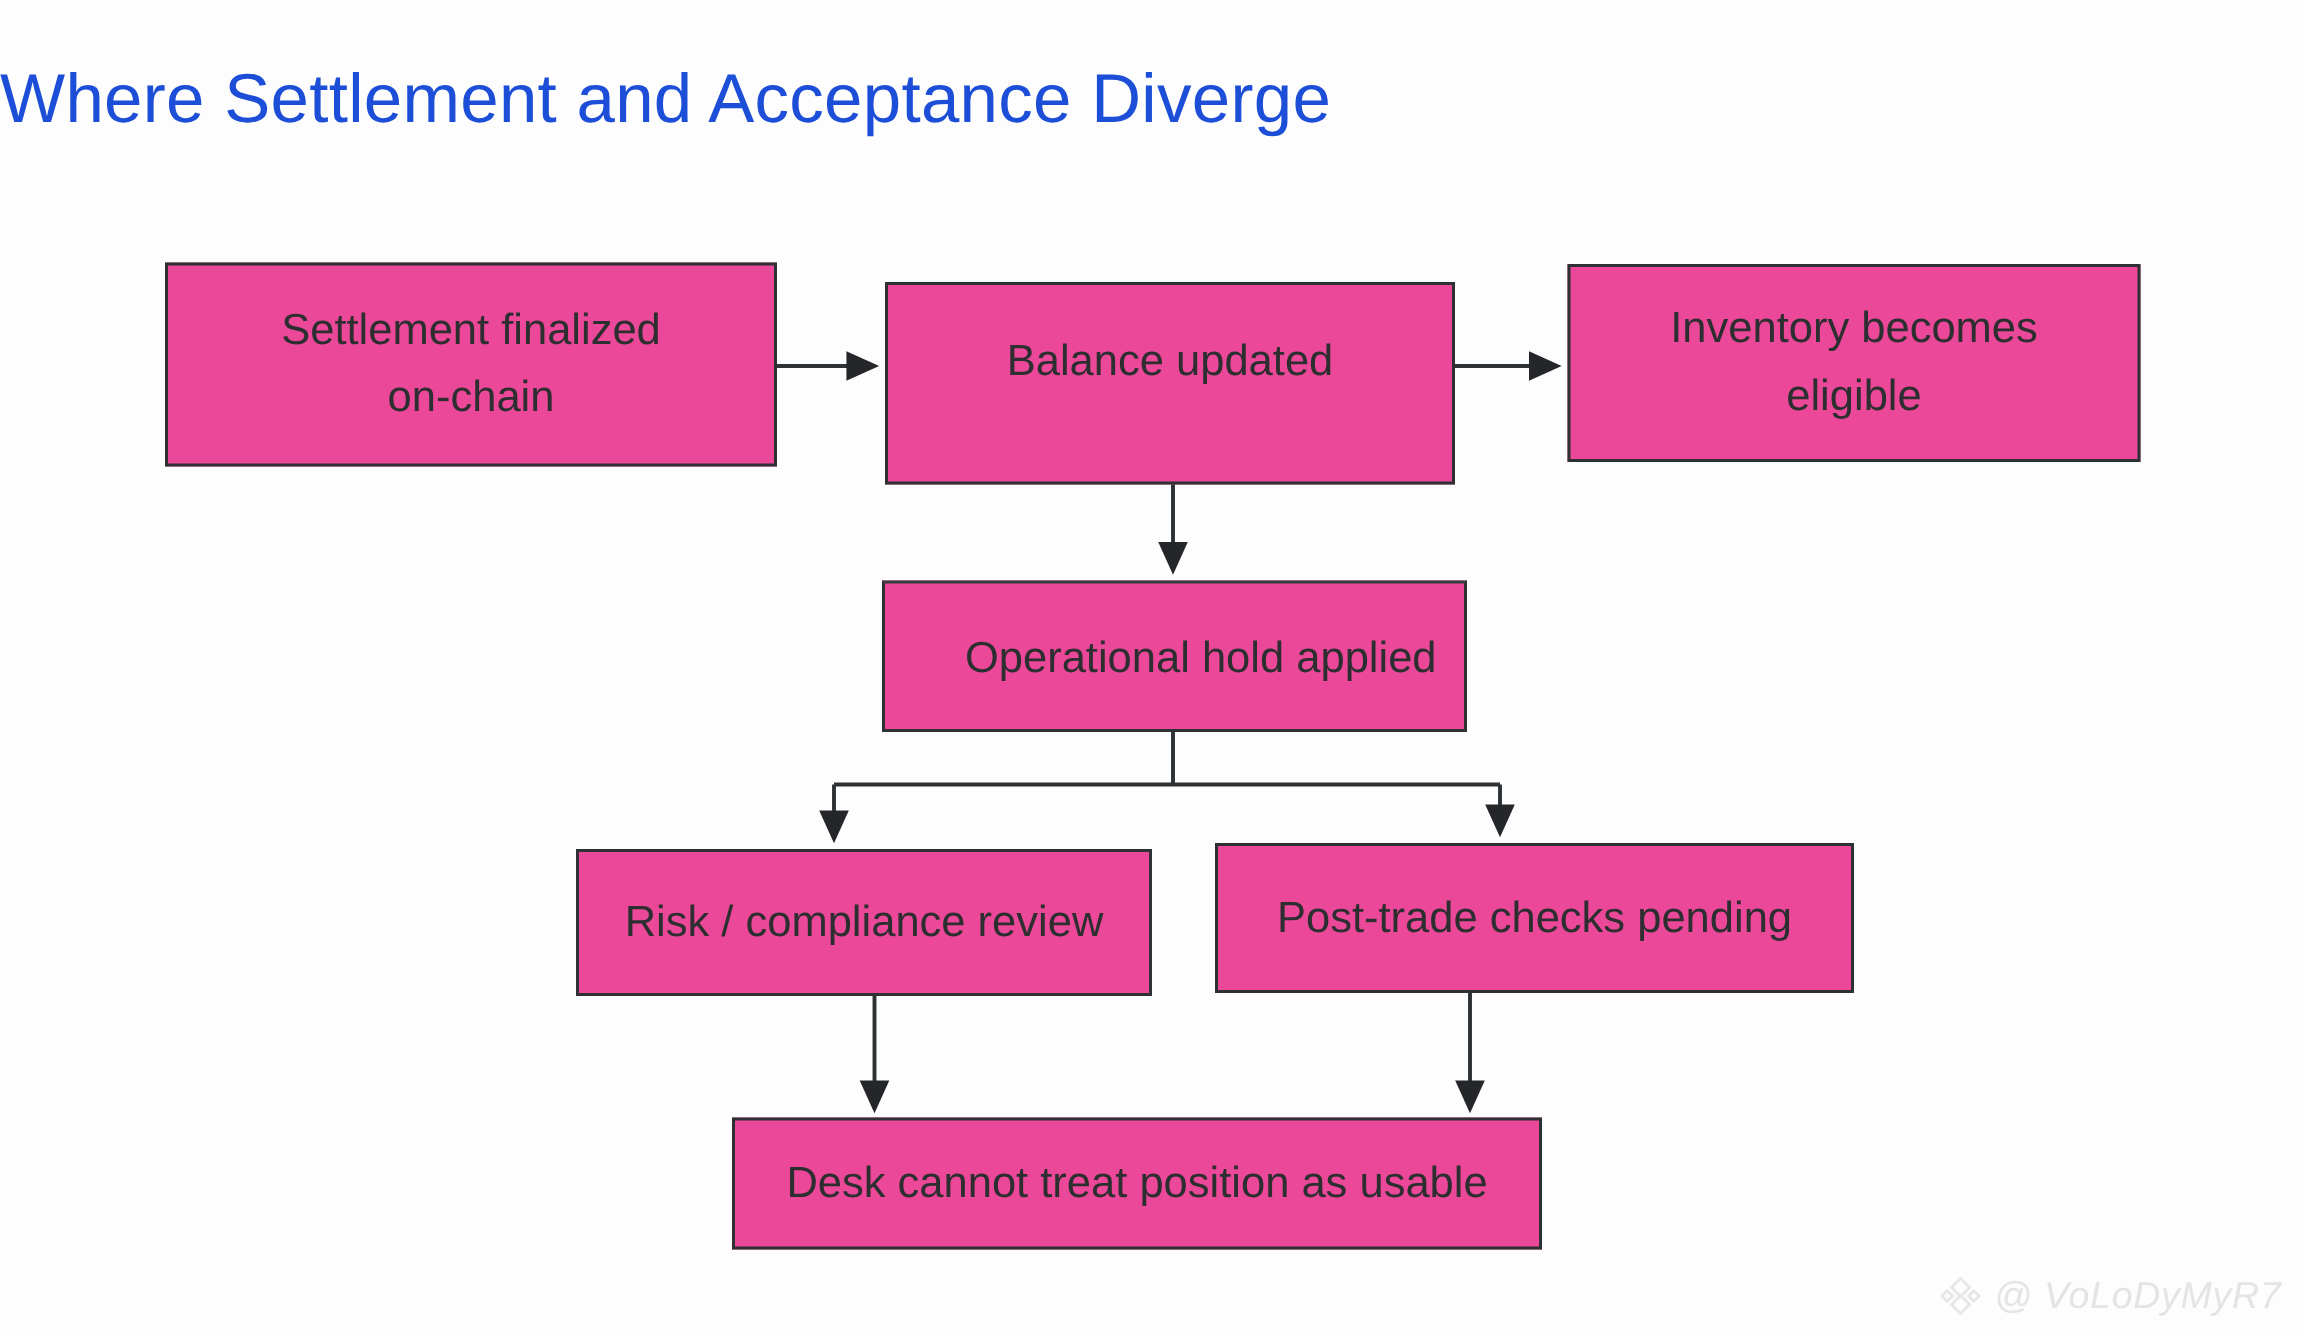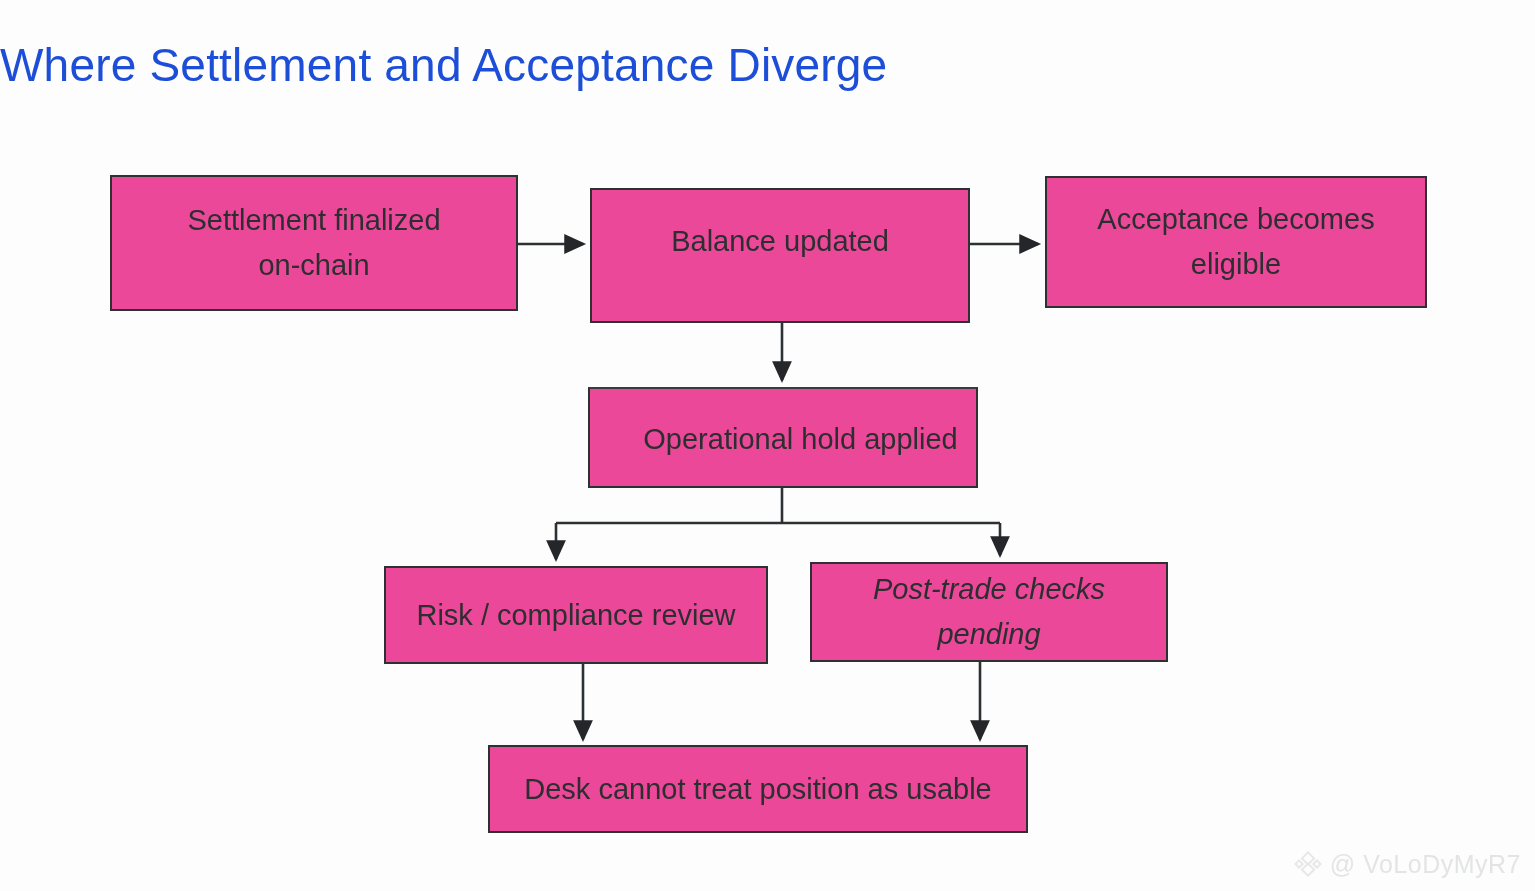--- a/index.html
+++ b/index.html
@@ -59,21 +59,21 @@
   .node-label {
     display: block;
     white-space: pre-line;
   }
   
   #node-settlement   { left: 110px;  top: 175px; width: 408px; height: 136px; }
   #node-balance      { left: 590px;  top: 173px; width: 380px; height: 135px; margin-top: 15px; }
   #node-inventory    { left: 1045px; top: 176px; width: 382px; height: 132px; }
   #node-hold         { left: 588px;  top: 387px; width: 390px; height: 101px; padding-left: 45px; }
   #node-risk         { left: 384px;  top: 566px; width: 384px; height: 98px; }
-  #node-posttrade    { left: 810px;  top: 562px; width: 358px; height: 100px; font-style: italic; }
+  #node-posttrade    { left: 810px;  top: 562px; width: 426px; height: 100px; }
   #node-desk         { left: 488px;  top: 745px; width: 540px; height: 88px; }
 
   #node-balance .node-label { transform: translateY(-14px); }
   #node-hold .node-label { transform: translateY(2px); }
   #node-risk .node-label { transform: translateY(0px); text-align: right; }
   #node-posttrade .node-label { transform: translateY(0px); }
   #node-desk .node-label { transform: translateY(0px); }
 
   
   #watermark {
@@ -82,21 +82,21 @@
     bottom: 12px;
     display: flex;
     align-items: center;
     gap: 7px;
     color: #e2e3e4;
     font-size: 25px;
     letter-spacing: 0.5px;
     font-family: "Liberation Sans", sans-serif;
     user-select: none;
   }
-  #watermark .wm-text { color: #e3e4e5; }
+  #watermark .wm-text { color: #e3e4e5; font-style: italic; }
   #watermark svg { display: block; }
 </style>
 </head>
 <body>
 
 <div id="canvas">
 
   <div class="diagram-title">Where Settlement and Acceptance Diverge</div>
 
   <svg id="flow-svg" viewBox="0 0 1535 891" xmlns="http://www.w3.org/2000/svg">
@@ -131,21 +131,21 @@
   <div class="node" id="node-settlement">
     <span class="node-label">Settlement finalized
 on-chain</span>
   </div>
 
   <div class="node" id="node-balance">
     <span class="node-label">Balance updated</span>
   </div>
 
   <div class="node" id="node-inventory">
-    <span class="node-label">Acceptance becomes
+    <span class="node-label">Inventory becomes
 eligible</span>
   </div>
 
   <div class="node skew-top" id="node-hold">
     <span class="node-label">Operational hold applied</span>
   </div>
 
   <div class="node" id="node-risk">
     <span class="node-label">Risk / compliance review</span>
   </div>

